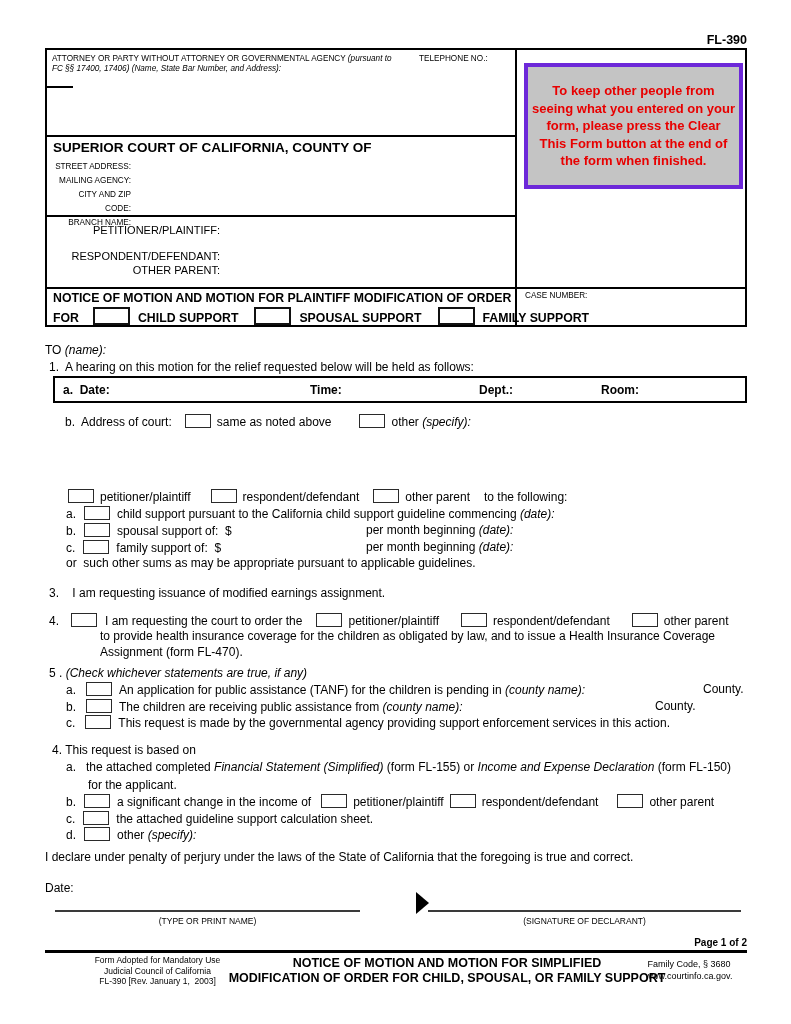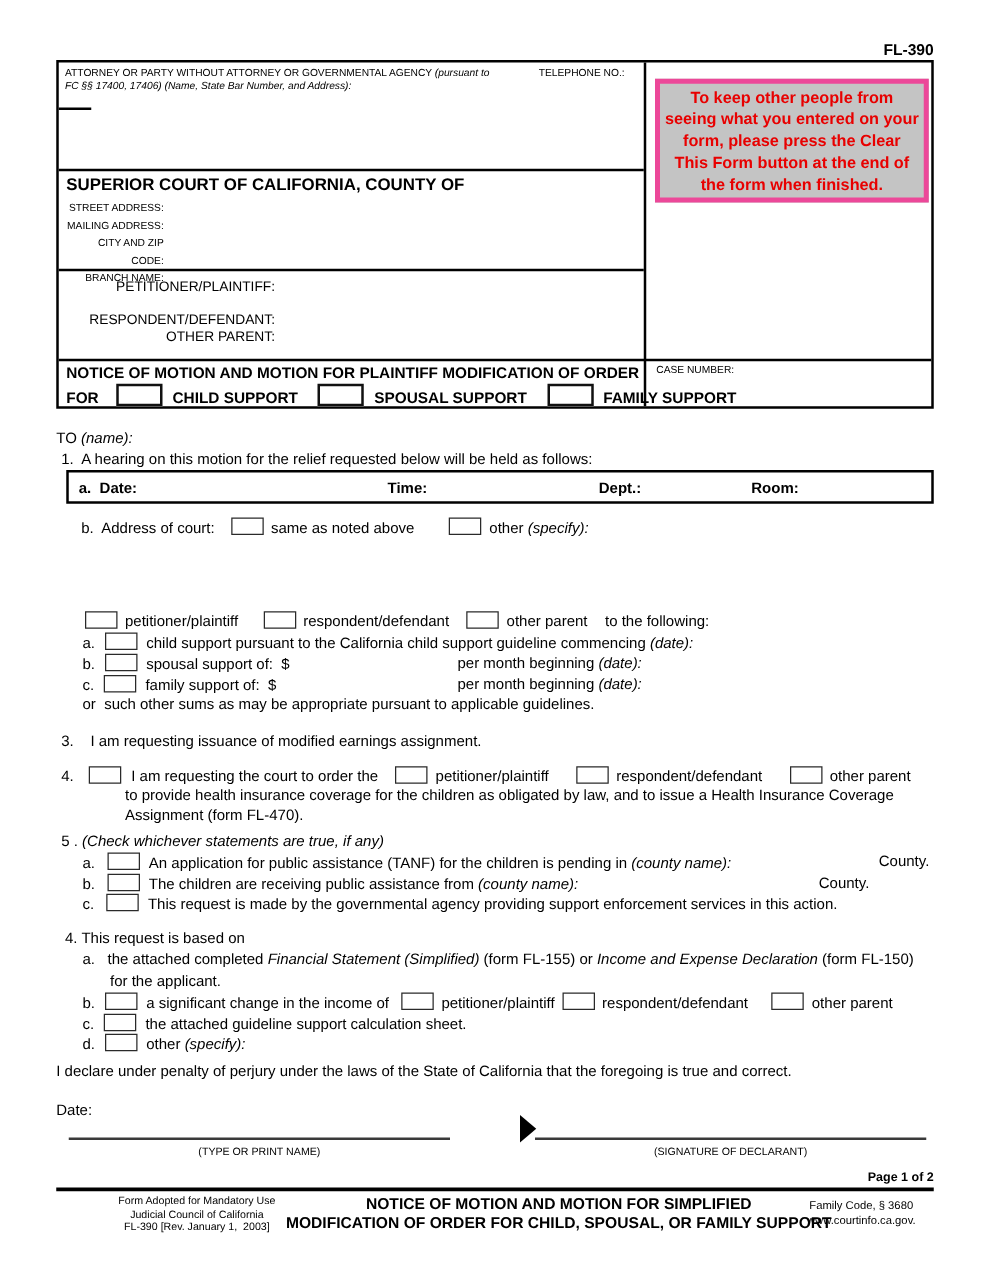--- a/index.html
+++ b/index.html
@@ -11,48 +11,48 @@
   .sm{font-size:8.2px;}
   .xs{font-size:8.5px;}
   .it{font-style:italic;}
   .b{font-weight:bold;}
   .pre{white-space:pre;}
   .cb{display:inline-block;width:24px;height:12px;border:1.6px solid #2a2a2a;background:#fff;vertical-align:-2px;}
   .cb-lg{display:inline-block;width:33px;height:14px;border:2px solid #111;background:#fff;vertical-align:-3px;}
   .hline{position:absolute;background:#000;height:1.6px;}
   .vline{position:absolute;background:#000;width:2px;}
   .hdr{position:absolute;left:45px;top:48px;width:702px;height:279px;border:2px solid #000;box-sizing:border-box;}
-  .redbox{position:absolute;left:477px;top:13px;width:219px;height:99px;box-sizing:border-box;
-          border:4px solid #ec4899;background:#c4c4c4;display:flex;align-items:center;justify-content:flex-end;}
+  .redbox{position:absolute;left:477px;top:13px;width:219px;height:126px;box-sizing:border-box;
+          border:4px solid #6d28d9;background:#c4c4c4;display:flex;align-items:center;justify-content:flex-end;}
   .redbox .txt{color:#e80000;font-weight:bold;font-size:13px;line-height:17.5px;text-align:center;padding:0 4px;}
   .ra{text-align:right;}
   .ctr{text-align:center;}
   .sigline{position:absolute;height:2px;background:#3a3a3a;}
   .arrow{position:absolute;width:0;height:0;border-left:13px solid #000;border-top:11px solid transparent;border-bottom:11px solid transparent;}
 </style>
 </head>
 <body>
 
 <div class="page">
 
   <div class="abs b" style="right:44px;top:33px;font-size:12.5px;">FL-390</div>
 
   <div class="hdr">
 
     <div class="abs sm pre" style="left:5px;top:4px;"><span>ATTORNEY OR PARTY WITHOUT ATTORNEY OR GOVERNMENTAL AGENCY </span><span class="it">(pursuant to</span></div>
     <div class="abs sm it" style="left:5px;top:14px;">FC §§ 17400, 17406) (Name, State Bar Number, and Address):</div>
-    <div class="abs sm" style="left:384px;top:4px;text-align:right;">TELEPHONE NO.:</div>
+    <div class="abs sm" style="left:372px;top:4px;text-align:right;">TELEPHONE NO.:</div>
     <div class="hline" style="left:0;top:36px;width:26px;height:2px;"></div>
 
     <div class="hline" style="left:0;top:85px;width:468px;"></div>
 
     <div class="abs b" style="left:6px;top:90px;font-size:13.5px;">SUPERIOR COURT OF CALIFORNIA, COUNTY OF</div>
     <div class="abs sm ra" style="left:4px;top:110px;width:80px;line-height:14px;">
       <div>STREET ADDRESS:</div>
-      <div>MAILING ADDRESS:</div>
+      <div>MAILING AGENCY:</div>
       <div>CITY AND ZIP CODE:</div>
       <div>BRANCH NAME:</div>
     </div>
     <div class="hline" style="left:0;top:165px;width:468px;"></div>
 
     <div class="abs ra" style="left:20px;top:174px;width:153px;font-size:11px;">
       <div style="position:absolute;right:0;top:0;">PETITIONER/PLAINTIFF:</div>
       <div style="position:absolute;right:0;top:26px;">RESPONDENT/DEFENDANT:</div>
       <div style="position:absolute;right:0;top:40px;">OTHER PARENT:</div>
     </div>

